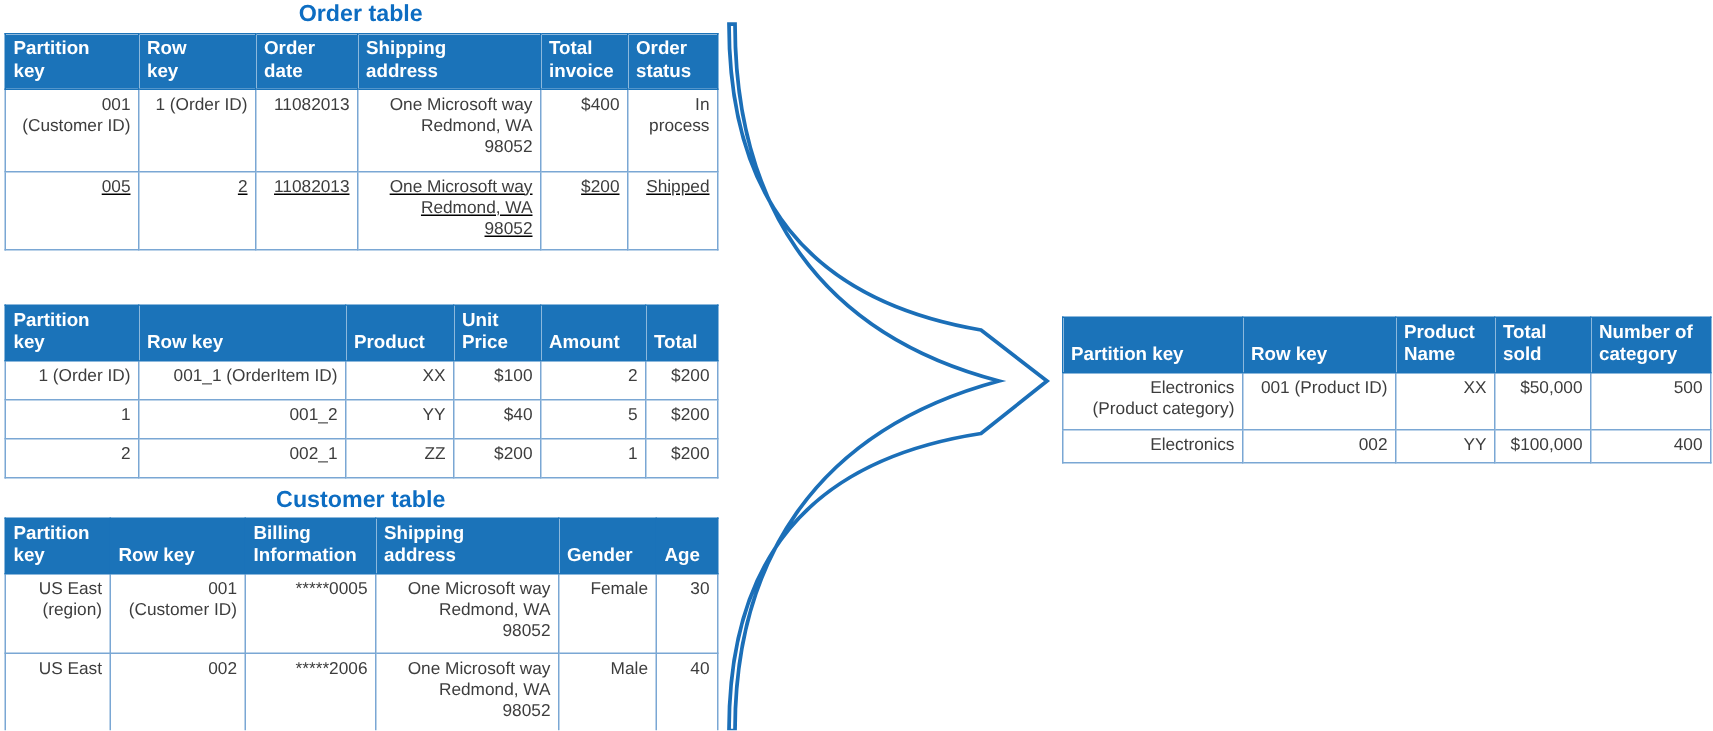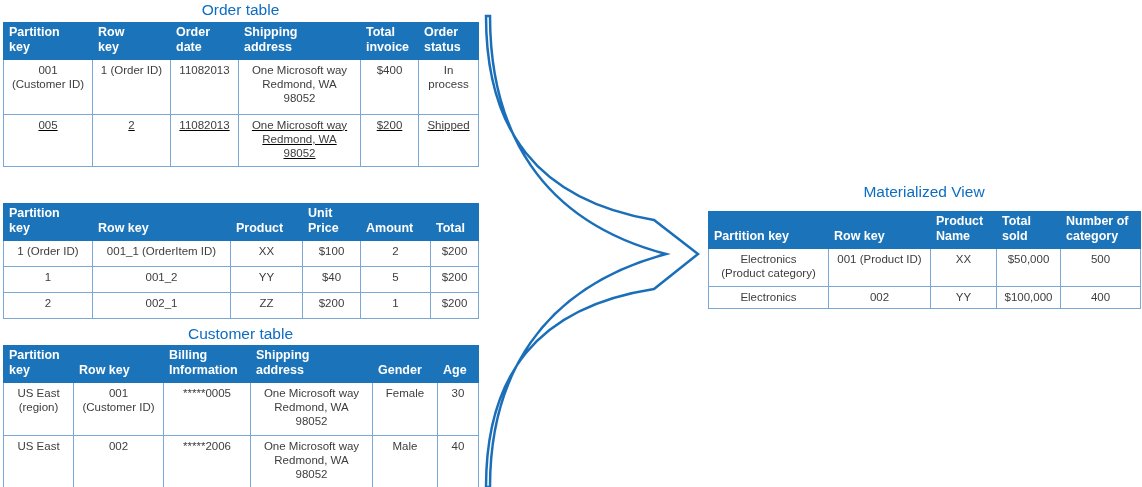--- a/index.html
+++ b/index.html
@@ -4,34 +4,34 @@
 <style>
   html,body { margin:0; padding:0; background:#fff; }
   .canvas {
     position:relative; width:1142px; height:487px; background:#fff;
     font-family:"Liberation Sans", sans-serif; overflow:hidden;
     --hdr:#1b73b9; --grid:#7aa7d4; --title:#0d6dc2; --body:#3d3d3d; --arrow:#1b6fb8;
   }
   .arrow-svg { position:absolute; left:0; top:0; }
   .arrow-svg path { fill:#ffffff; stroke:var(--arrow); stroke-width:2.5; stroke-linejoin:miter; }
   .tbl-title {
-    position:absolute; text-align:center; font-size:15.5px; font-weight:normal;
+    position:absolute; text-align:center; font-size:15.5px; font-weight:bold;
     color:var(--title); height:20px; line-height:20px;
   }
   .tblwrap { position:absolute; }
   .tblwrap table { border-collapse:collapse; table-layout:fixed; border:1.5px solid var(--grid); }
   .tblwrap th {
     background:var(--hdr); color:#ffffff; font-size:12.5px; font-weight:bold;
     text-align:left; vertical-align:bottom; padding:2px 5px 4px 5px;
     line-height:1.18; white-space:pre-line; border:1px solid var(--hdr);
     overflow:hidden;
     margin-top:34px;
   }
   .tblwrap td {
-    font-size:11.5px; color:var(--body); text-align:center; vertical-align:top;
+    font-size:11.5px; color:var(--body); text-align:right; vertical-align:top;
     padding:3px 5px; line-height:1.25; white-space:pre-line;
     border:1.5px solid var(--grid); background:#fff; overflow:hidden;margin-left:16px;
   }
 </style>
 </head>
 <body>
 
 <div class="canvas" style="--hdr: #1b73b9; --grid: #7aa7d4; --title: #0d6dc2; --body: #3d3d3d; --arrow: #1b6fb8;">
 
   <svg class="arrow-svg" width="1142" height="487" viewBox="0 0 1142 487" aria-hidden="true">
@@ -195,21 +195,20 @@
             <td>One Microsoft way
 Redmond, WA
 98052</td>
             <td>Male</td>
             <td>40</td>
           </tr>
         </tbody>
       </table>
     </div>
 
-  <div class="tbl-title" style="left:708px; top:182px; width:432px;">Materialized View</div>
   <div class="tblwrap" style="left:708px; top:211px;">
       <table style="width: 432px;">
         <colgroup>
           <col style="width: 120px;">
           <col style="width: 102px;">
           <col style="width: 66px;">
           <col style="width: 64px;">
           <col style="width: 80px;">
         </colgroup>
         <thead>

